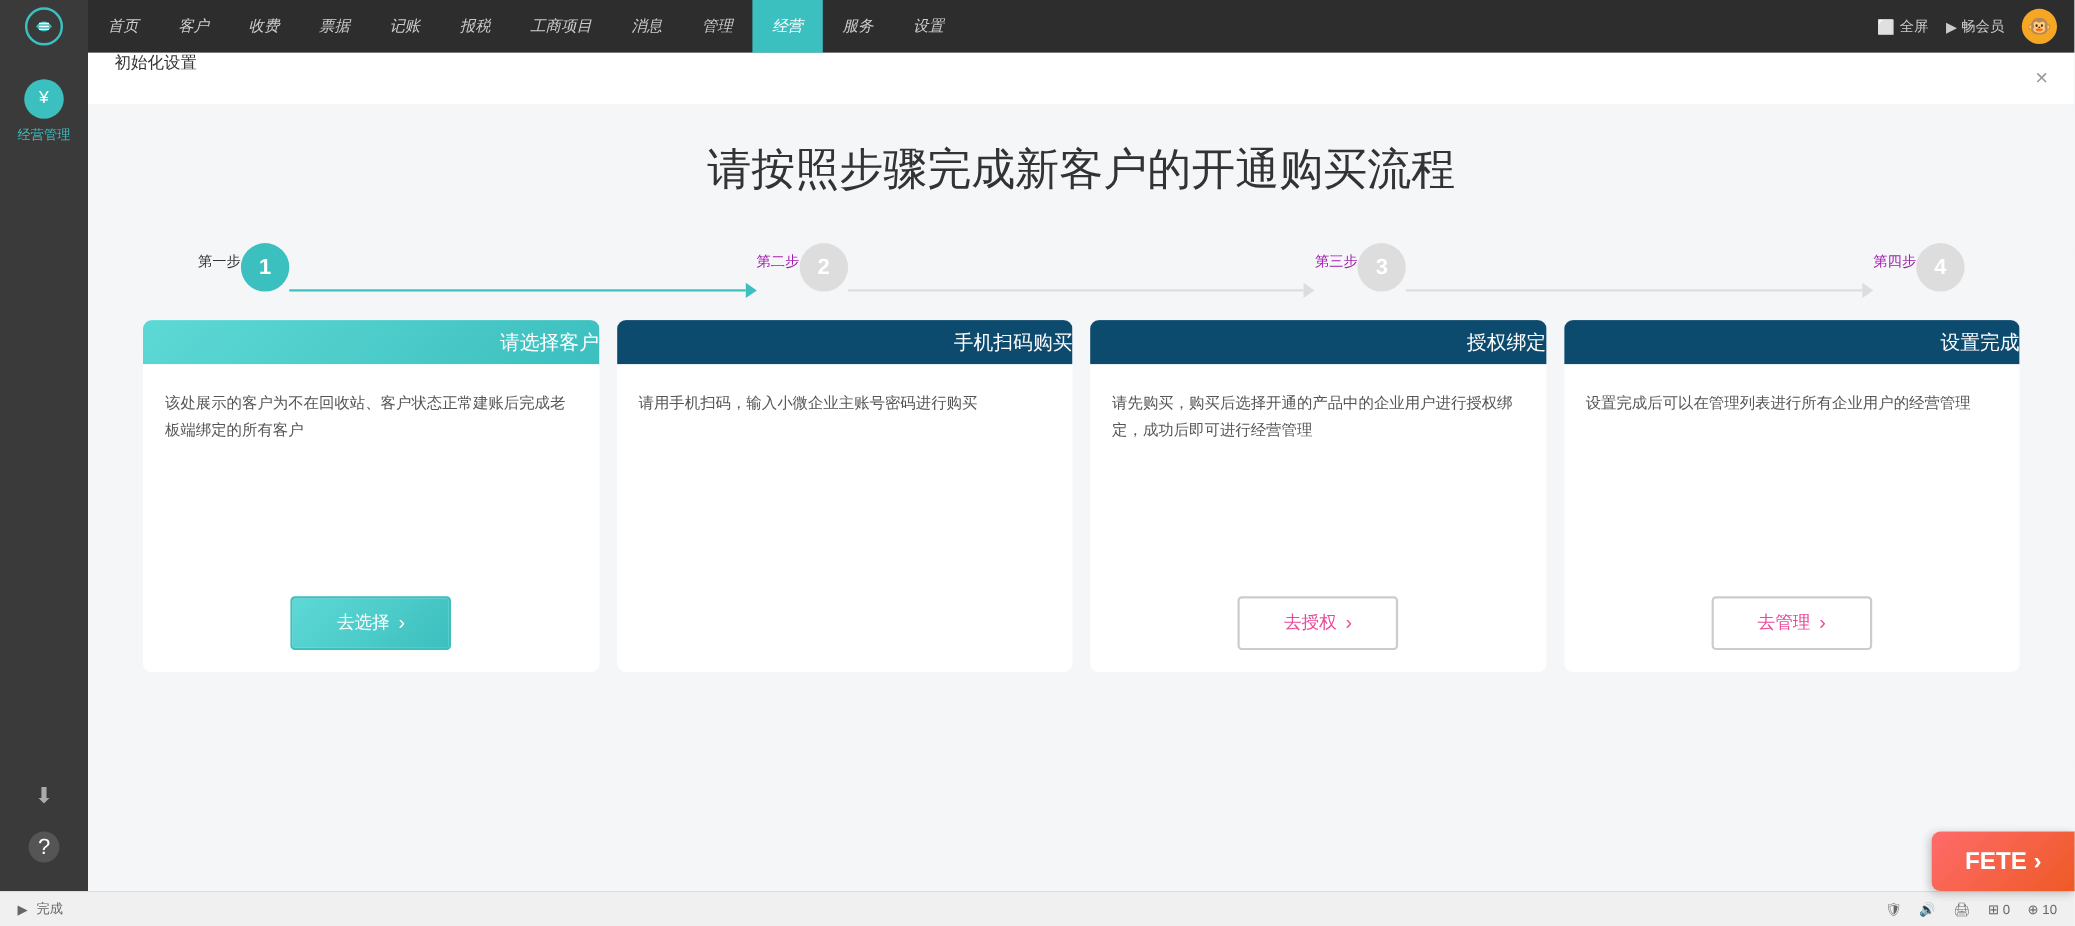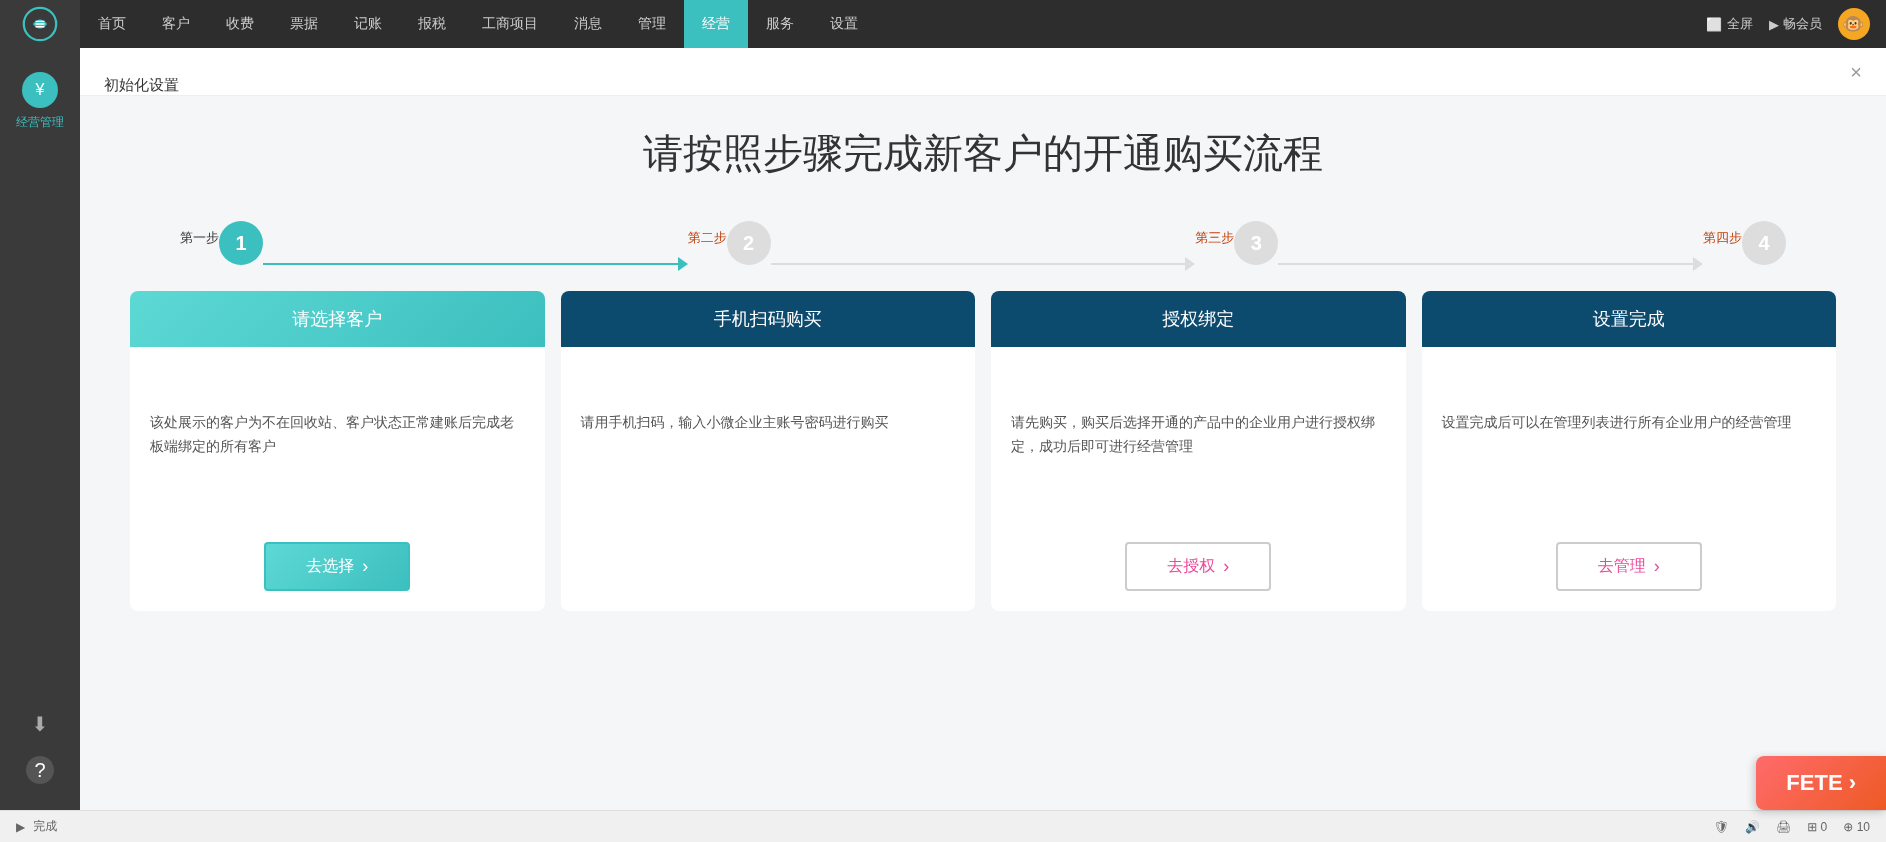--- a/index.html
+++ b/index.html
@@ -20,20 +20,21 @@
       display: flex;
       align-items: center;
       justify-content: center;
       flex-shrink: 0;
     }
     .nav-logo svg { width: 36px; height: 36px; }
     .nav-items {
       display: flex;
       flex: 1;
       height: 100%;
+      font-style: italic;
     }
     .nav-item {
       color: #ccc;
       font-size: 14px;
       padding: 0 18px;
       height: 100%;
       display: flex;
       align-items: center;
       cursor: pointer;
       white-space: nowrap;
@@ -135,21 +136,21 @@
       background: #f5f6f8;
       position: relative;
       overflow: hidden;
     }
 
     
     .page-header {
       background: #fff;
       height: 48px;
       display: flex;
-      align-items: flex-end;
+      align-items: flex-start;
       padding: 0 24px;
       border-bottom: 1px solid #eee;
       position: relative;
     }
     .page-title {
       font-size: 15px;
       color: #333;
     }
     .close-btn {
       position: absolute;
@@ -171,21 +172,21 @@
     .big-title {
       text-align: center;
       font-size: 40px;
       color: #333;
       font-weight: normal;
       margin-bottom: 40px;
     }
 
     .step-label {
       font-size: 13px;
-      color: #c2410c;
+      color: #a21caf;
       margin-bottom: 10px;
     }
 
     .step-circle {
       width: 44px;
       height: 44px;
       border-radius: 50%;
       background: #ddd;
       color: #fff;
       font-size: 20px;
@@ -249,41 +250,40 @@
       flex: 1;
       background: #fff;
       border-radius: 8px;
       overflow: hidden;
       display: flex;
       flex-direction: column;
       min-height: 320px;
     }
 
     .card-header {
-      height: 56px;
-      display: flex;
-      align-items: center;
-      justify-content: center;
+      height: 40px;
+      display: flex;
+      align-items: center;
+      justify-content: flex-end;
       font-size: 18px;
       color: #fff;
     }
     .card-header.active-header {
       background: linear-gradient(135deg, #5dd9d5, #3cbfbf);
     }
     .card-header.inactive-header {
       background: #0c4a6e;
     }
 
     .card-body {
       padding: 24px 20px;
       font-size: 14px;
       color: #555;
       line-height: 1.7;
       flex: 1;
-      margin-top: 40px;
     }
 
     .card-footer {
       padding: 20px;
       display: flex;
       justify-content: center;
     }
 
     .action-btn {
       border: 2px solid #3cbfbf;

